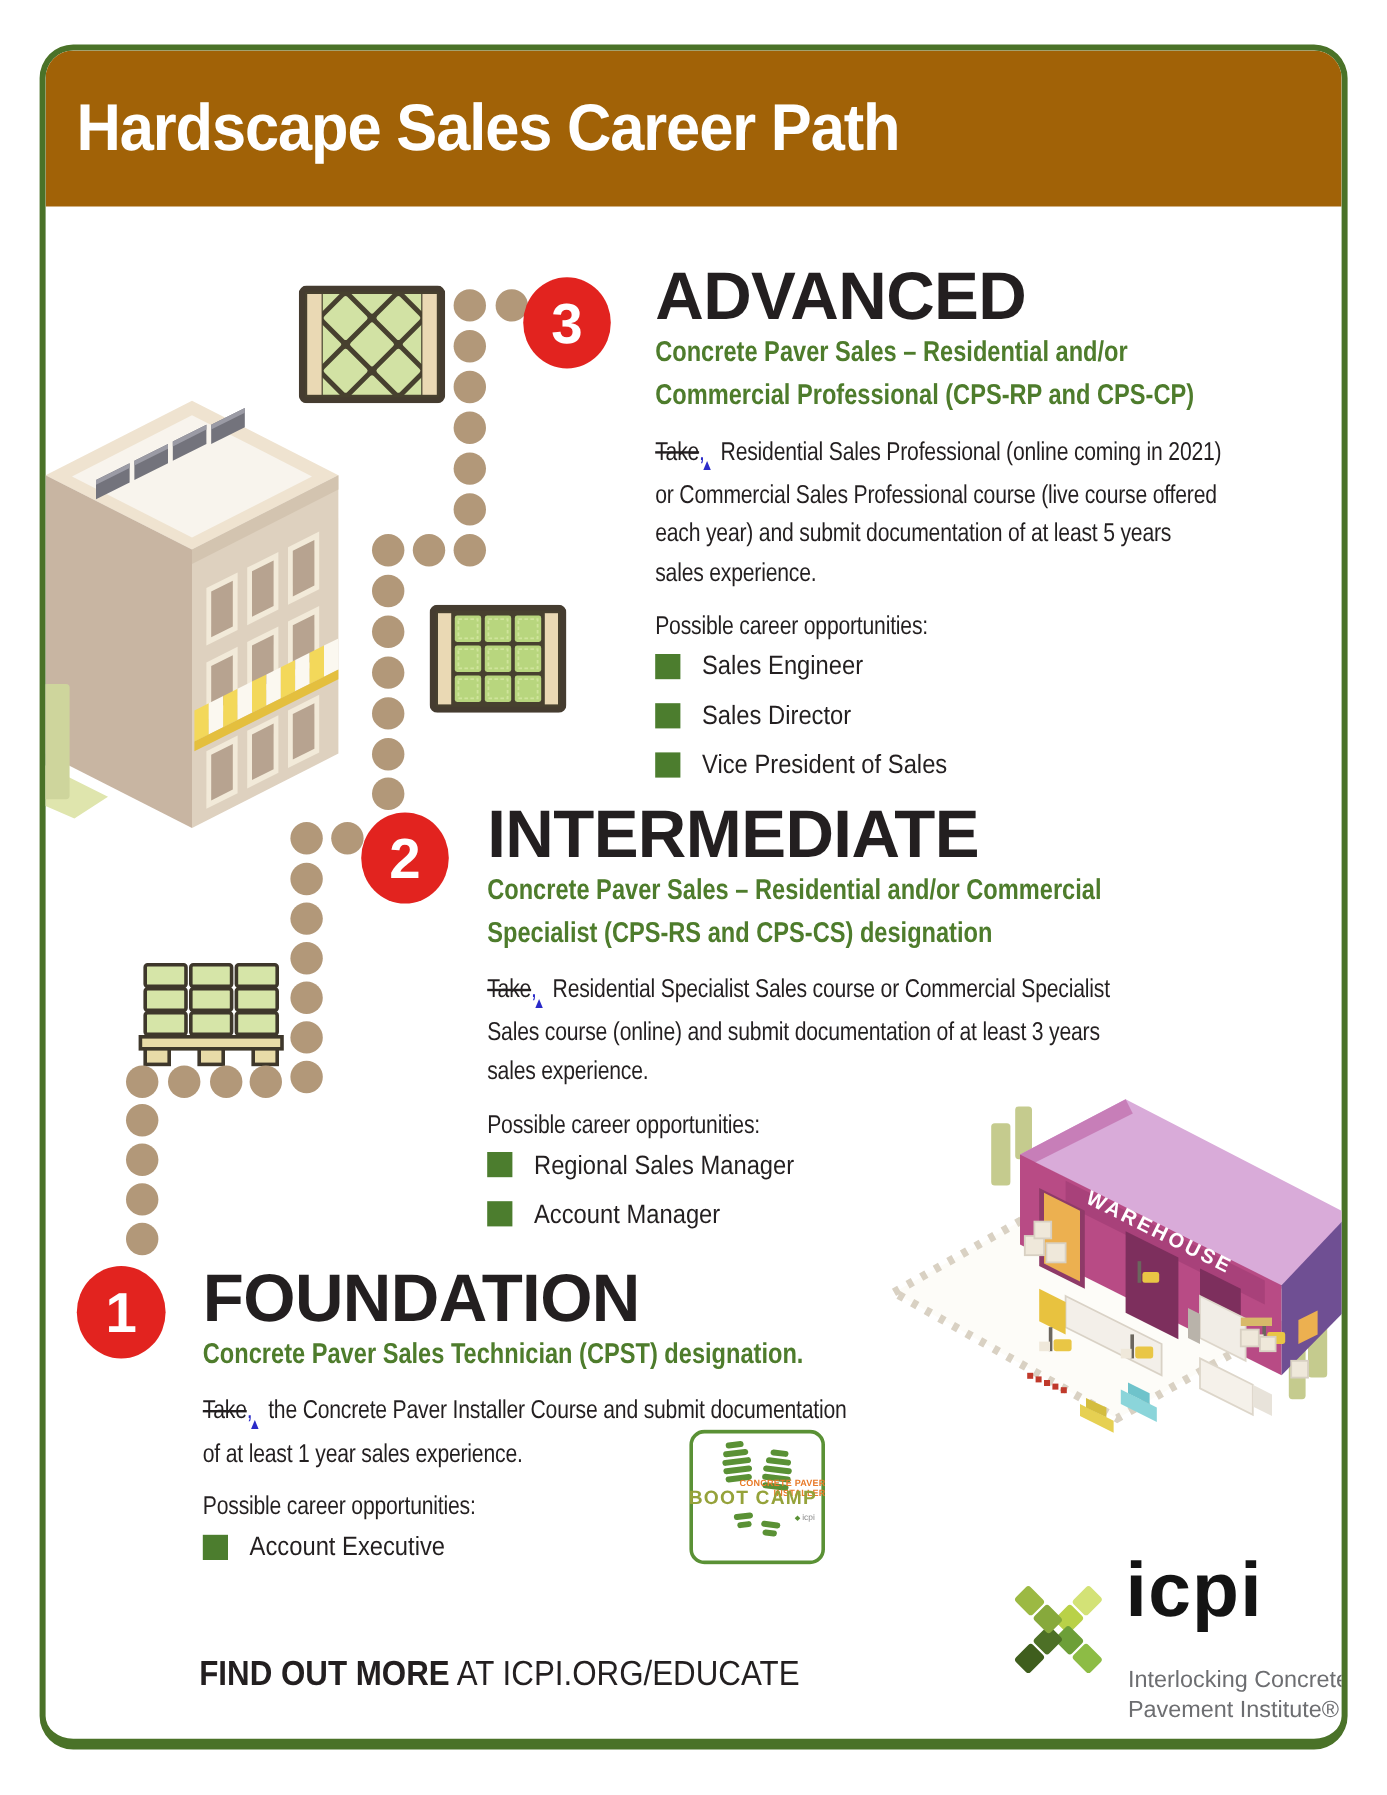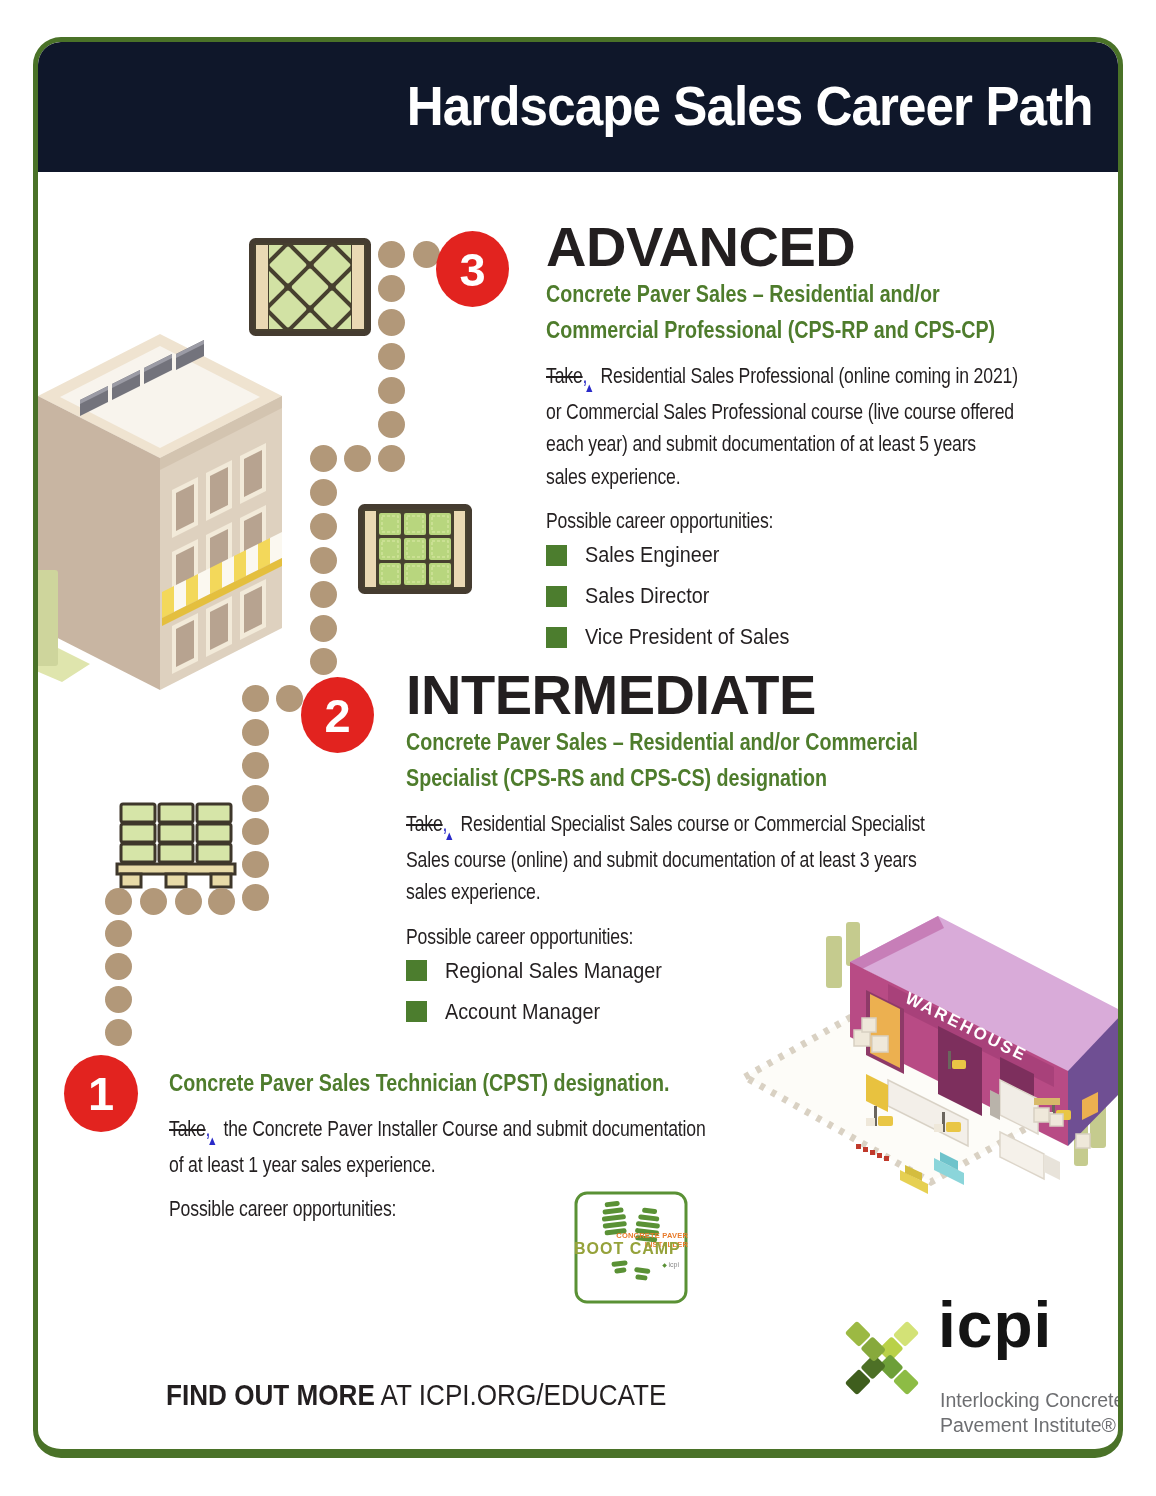--- a/index.html
+++ b/index.html
@@ -1,20 +1,20 @@
 <!DOCTYPE html>
 <html><head>
 <meta charset="utf-8">
 <style>
   html,body{margin:0;padding:0;background:#ffffff;}
   body{width:1156px;height:1496px;position:relative;font-family:"Liberation Sans",sans-serif;color:#231f20;overflow:hidden;}
   .poster{position:absolute;left:33px;top:37px;width:1090px;height:1421px;box-sizing:border-box;
     border:5px solid #4a7228;border-bottom-width:9px;border-radius:28px;background:#fff;overflow:hidden;}
-  .banner{position:absolute;top:0;left:0;right:0;height:130px;background:#0f172a;border-radius:22px 22px 0 0;
-    text-align:right;z-index:4;}
+  .banner{position:absolute;top:0;left:0;right:0;height:130px;background:#a16207;border-radius:22px 22px 0 0;
+    text-align:left;z-index:4;}
   .banner h1{margin:0;line-height:128px;font-size:55px;font-weight:bold;color:#fff;letter-spacing:-1px;}
   .t-condense{display:inline-block;transform:scaleX(.93);transform-origin:center;}
 
   .abs{position:absolute;}
   .dot{position:absolute;width:27px;height:27px;border-radius:50%;background:#b29879;z-index:2;}
   .step-circle{position:absolute;background:#e2231f;border-radius:50%;z-index:3;
     display:flex;align-items:center;justify-content:center;color:#fff;font-weight:bold;font-size:47px;}
 
   .step{position:absolute;z-index:3;}
   .step h2{margin:0;font-size:56px;line-height:46px;font-weight:bold;color:#231f20;letter-spacing:-.5px;}
@@ -350,25 +350,30 @@
           <span class="blabel">Regional Sales Manager</span>
         </li>
         <li>
           <span class="sq"></span>
           <span class="blabel">Account Manager</span>
         </li>
       </ul>
   </section>
 
   <section class="step" style="left:131px;top:1017px;width:640px;">
+    <h2>FOUNDATION</h2>
     <h3 class="pre txt">Concrete Paver Sales Technician (CPST) designation.</h3>
     <p class="body pre txt"><span class="strike">Take</span><span class="ins-comma">,</span><span class="ins-caret">▲</span><span>the Concrete Paver Installer Course and submit documentation
 of at least 1 year sales experience.</span></p>
     <p class="opps txt">Possible career opportunities:</p>
     <ul class="bullets">
+        <li>
+          <span class="sq"></span>
+          <span class="blabel">Account Executive</span>
+        </li>
       </ul>
   </section>
 
   <div class="bootbadge">
     <svg width="114" height="113" viewBox="0 0 114 113" style="position:absolute;left:0;top:0;">
       <rect x="2" y="2" width="110" height="109" rx="11" fill="#ffffff" stroke="#5a9135" stroke-width="3"></rect>
       <g fill="#5a9135">
         <g transform="translate(26,12) rotate(-7)">
           <rect x="4.5" y="0" width="15" height="5" rx="2.5"></rect>
             <rect x="1.5" y="7" width="21" height="5" rx="2.5"></rect>

